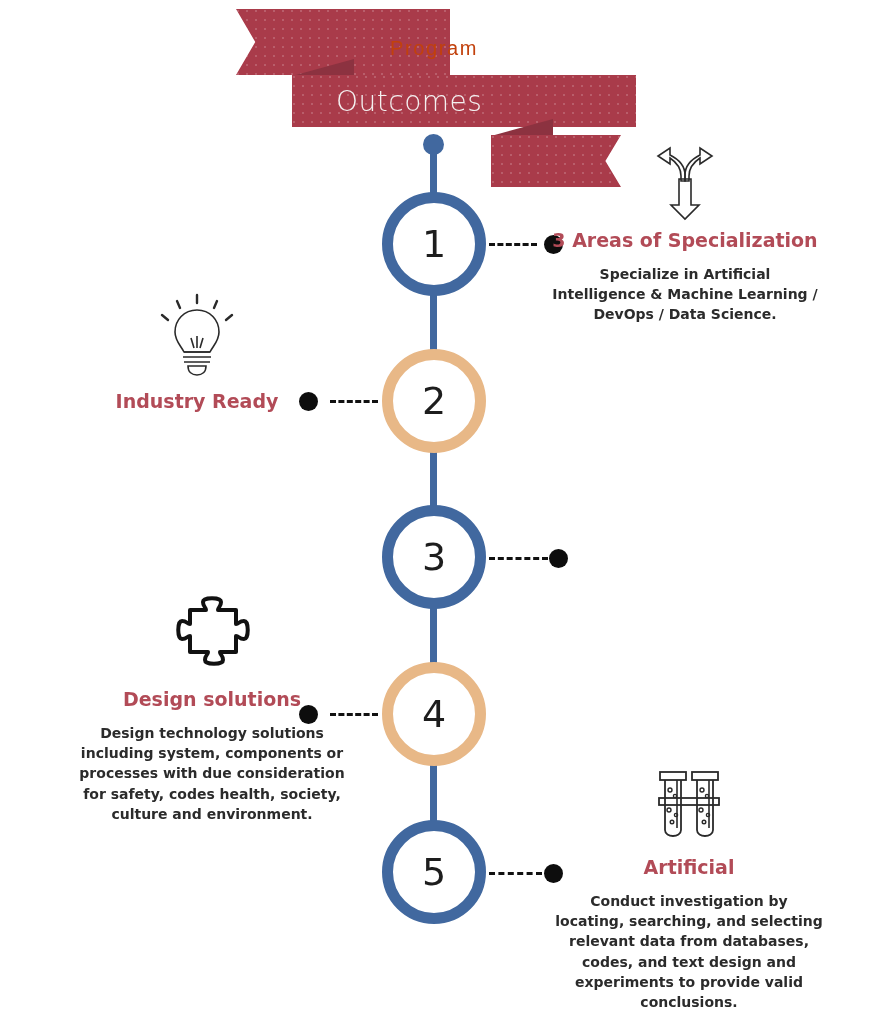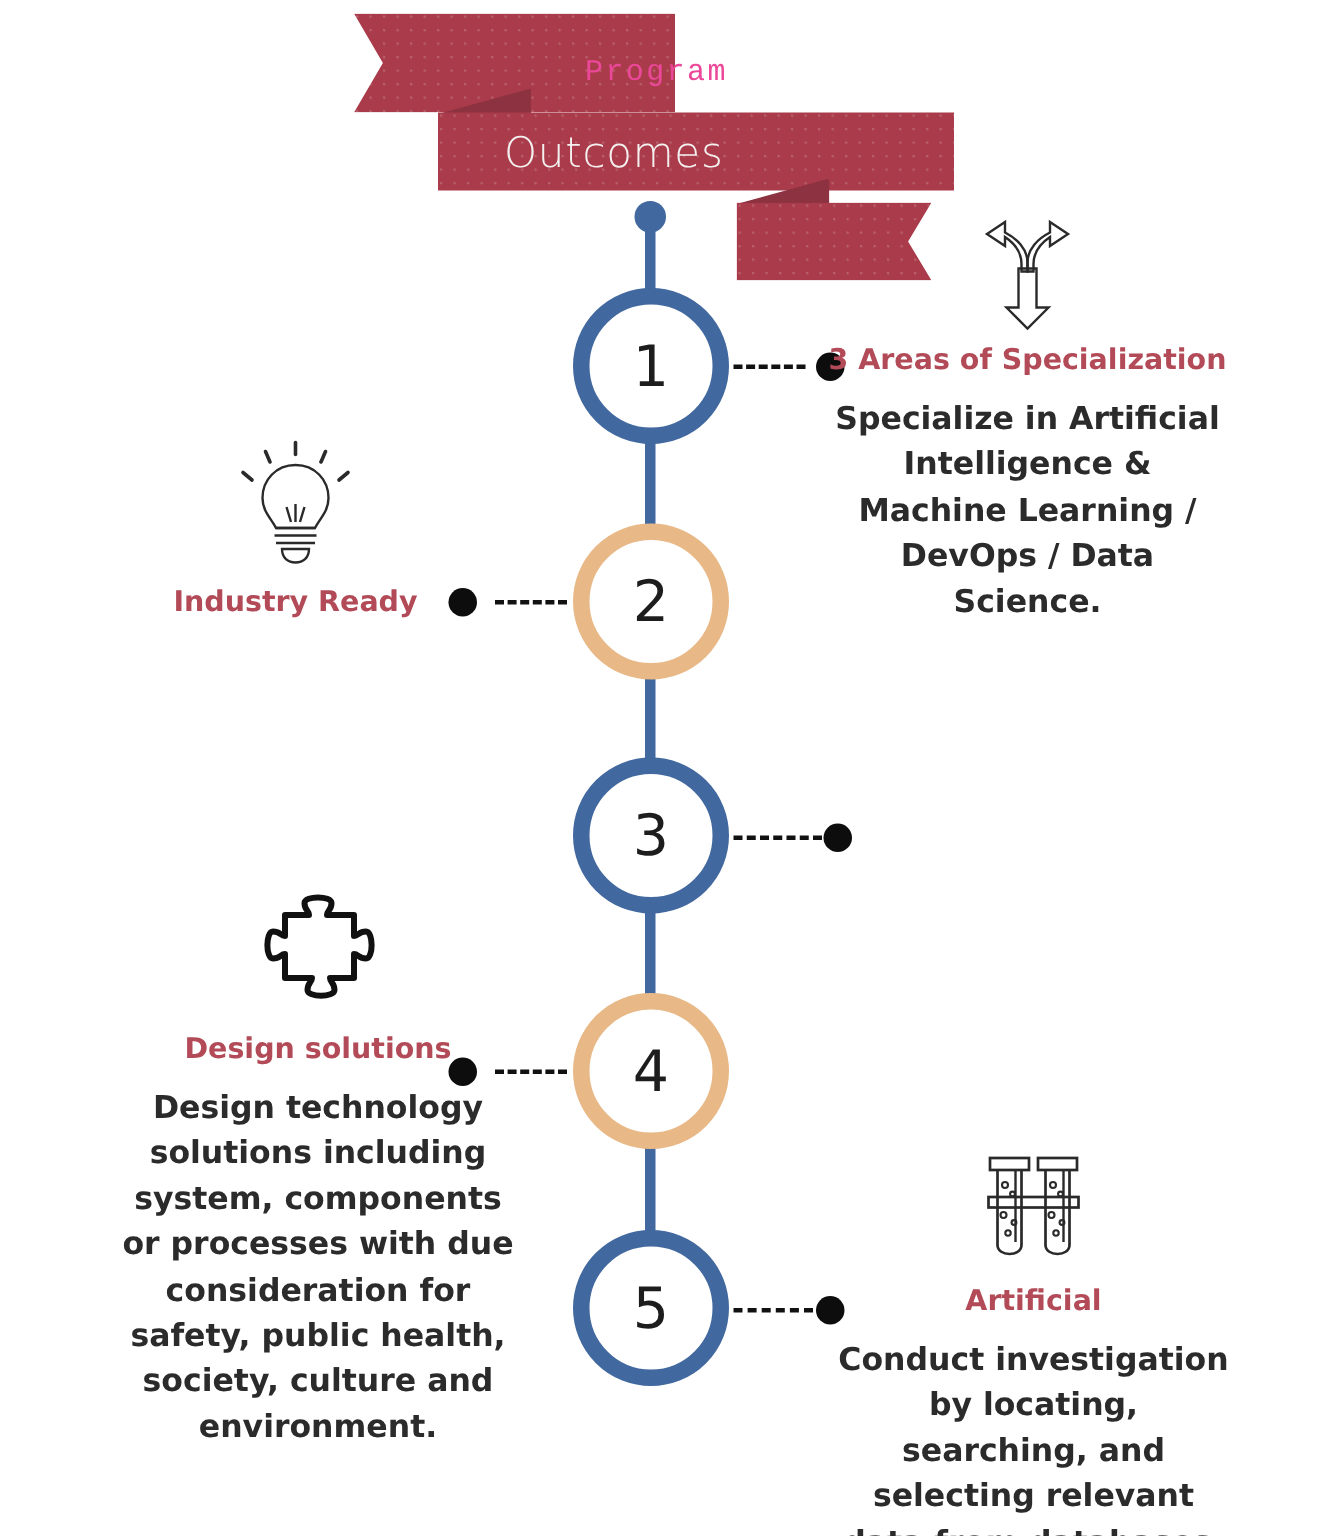--- a/index.html
+++ b/index.html
@@ -34,22 +34,22 @@
     left:491px;top:135px;width:130px;height:52px;
     clip-path:polygon(0 0,100% 0,88% 50%,100% 100%,0 100%);
   }
   .fold-a{left:292px;top:59px;width:62px;height:17px;
     clip-path:polygon(0 100%,100% 0,100% 100%);}
   .fold-b{left:491px;top:119px;width:62px;height:17px;
     clip-path:polygon(0 100%,100% 0,100% 100%);}
 
   .kicker{
     position:absolute;left:390px;top:37px;
-    font-size:20px;color:#ec4899;letter-spacing:1.6px;
-    font-family:Liberation Mono, monospace;font-weight:400;
+    font-size:20px;color:#c2410c;letter-spacing:1.6px;
+    font-family:Liberation Sans, sans-serif;font-weight:400;
   }
   .banner-title{
     position:absolute;left:336px;top:76px;width:300px;height:50px;
     display:flex;align-items:center;
     font-size:28px;color:#f4f0f0;font-weight:300;letter-spacing:.5px;
     font-family:"DejaVu Sans", sans-serif;
   }
 
   
   .spine{position:absolute;left:430px;top:150px;width:7px;height:740px;background:#41689f;}
@@ -70,21 +70,21 @@
   .dash{position:absolute;height:0;border-top:3px dashed #111111;}
   .enddot{position:absolute;width:19px;height:19px;border-radius:50%;background:#0d0d0d;}
 
   
   .item{position:absolute;width:268px;text-align:center;}
   .item .ttl{
     color:#b24b57;font-size:19px;font-weight:700;line-height:1.25;
     font-family:"DejaVu Sans", sans-serif;
   }
   .item .body{
-    margin-top:11px;color:#2b2b2b;font-size:21px;font-weight:700;
+    margin-top:11px;color:#2b2b2b;font-size:14px;font-weight:700;
     line-height:1.45;font-family:"DejaVu Sans", sans-serif;
   }
   .icon{display:block;margin:0 auto 6px auto;}
 </style>
 </head>
 <body>
 
 <div id="stage">
 
   <div class="banner-wrap">
@@ -155,21 +155,21 @@
   <div class="item" style="left:78px;top:594px;">
     <svg class="icon" width="84" height="88" viewBox="0 0 84 88">
       <path d="M33 8 C33 3 51 3 51 8 C51 13 48 13 48 16 L66 16 L66 30
                C69 30 69 27 74 27 C79 27 79 45 74 45 C69 45 69 42 66 42
                L66 58 L50 58 C50 61 53 61 53 66 C53 71 35 71 35 66
                C35 61 38 61 38 58 L20 58 L20 42 C17 42 17 45 12 45
                C7 45 7 27 12 27 C17 27 17 30 20 30 L20 16 L36 16
                C36 13 33 13 33 8 Z" fill="none" stroke="#111111" stroke-width="4" stroke-linejoin="round"></path>
     </svg>
     <div class="ttl">Design solutions</div>
-    <div class="body">Design technology solutions including system, components or processes with due consideration for safety, public health, society, culture and environment.</div>
+    <div class="body">Design technology solutions including system, components or processes with due consideration for safety, codes health, society, culture and environment.</div>
   </div>
 
   <div class="item" style="left:555px;top:768px;">
     <svg class="icon" width="82" height="82" viewBox="0 0 82 82">
       <rect x="12" y="4" width="26" height="8" fill="none" stroke="#2a2a2a" stroke-width="1.8"></rect>
       <rect x="44" y="4" width="26" height="8" fill="none" stroke="#2a2a2a" stroke-width="1.8"></rect>
       <path d="M17 12 L17 62 C17 70 33 70 33 62 L33 12" fill="none" stroke="#2a2a2a" stroke-width="1.8"></path>
       <path d="M49 12 L49 62 C49 70 65 70 65 62 L65 12" fill="none" stroke="#2a2a2a" stroke-width="1.8"></path>
       <line x1="29" y1="12" x2="29" y2="60" stroke="#2a2a2a" stroke-width="1.6"></line>
       <line x1="61" y1="12" x2="61" y2="60" stroke="#2a2a2a" stroke-width="1.6"></line>

